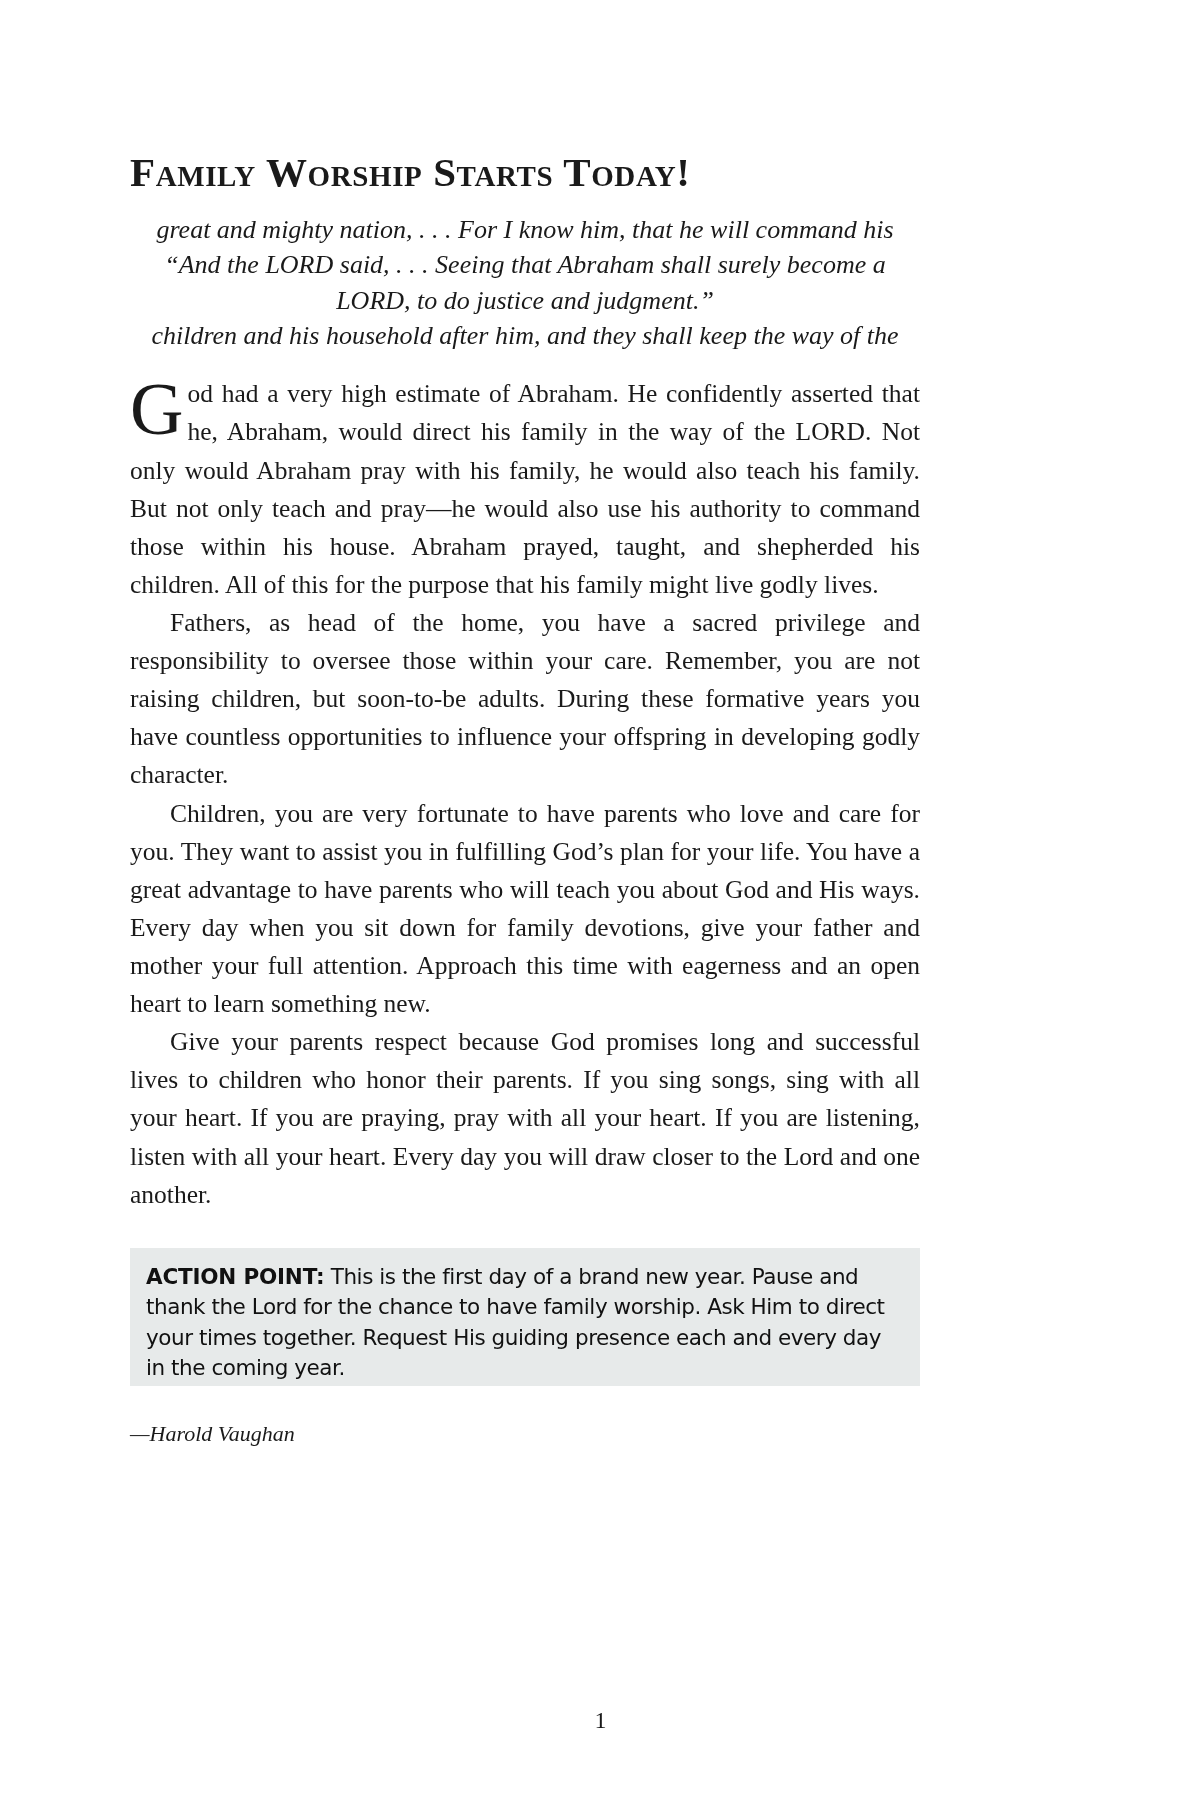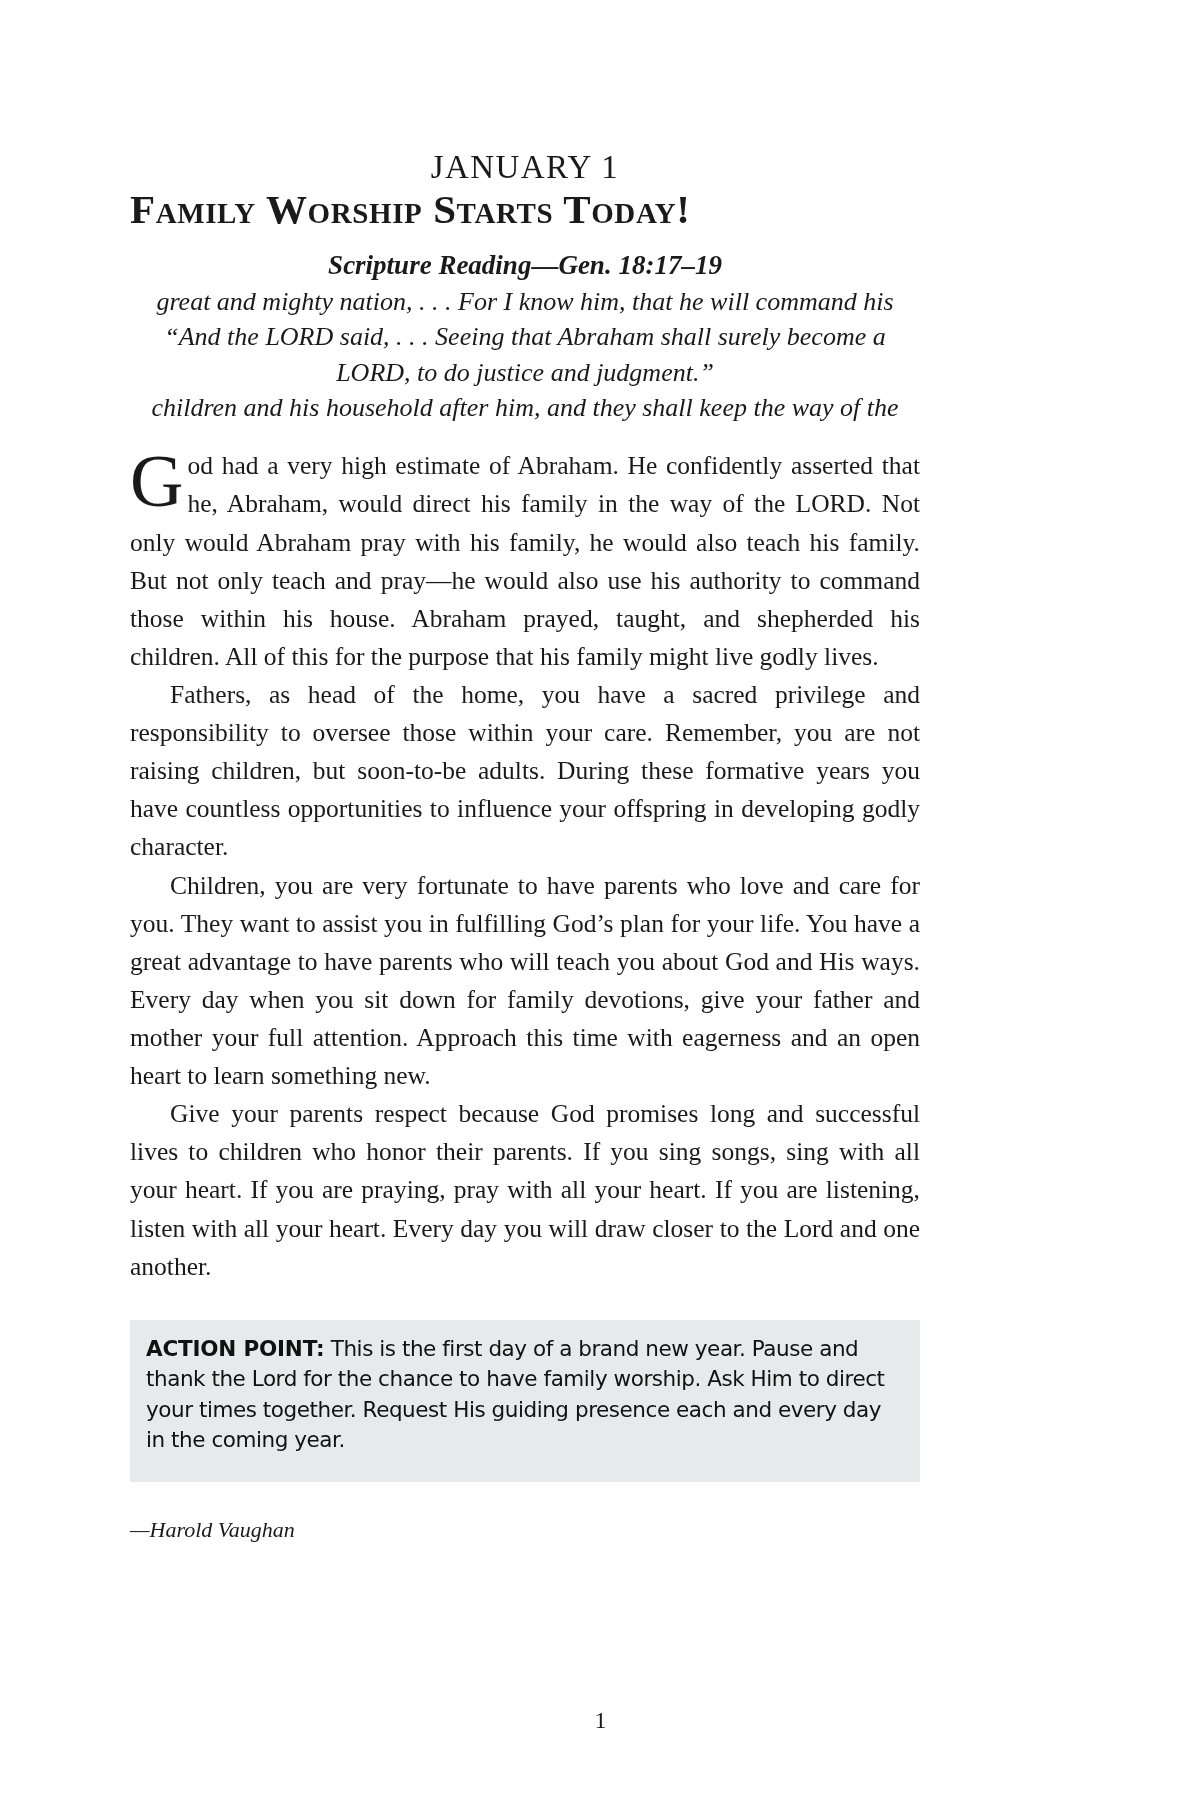--- a/index.html
+++ b/index.html
@@ -93,21 +93,21 @@
     padding: 4px 3px 0 0;
     margin: 0 1px 0 0;
     font-weight: 400;
   }
   .ital { font-style: italic; }
 
   
   .action-point {
     margin-top: 34px;
     background: #e7eaea;
-    padding: 14px 16px 26px 16px;
+    padding: 14px 16px 2px 16px;
     box-sizing: border-box;
     width: 790px;
   }
   .action-point .ap-body {
     font-family: "DejaVu Sans", "Liberation Sans", sans-serif;
     font-size: 21.5px;
     line-height: 1.42;
     color: #111111;
     text-align: left;
     letter-spacing: -0.45px;
@@ -137,25 +137,23 @@
     line-height: 1;
   }
 </style>
 </head>
 <body style="background: rgb(255, 255, 255); color: rgb(26, 26, 26);">
 
 <div class="page" style="background: rgb(255, 255, 255);">
 
   <div class="content">
 
-    <div class="date-line">JANUARY 1</div>
 
     <h1 class="title-line">Family Worship Starts Today!</h1>
 
-    <div class="scripture-heading">Scripture Reading—Gen. 18:17–19</div>
 
     <div class="scripture-text">
       <span class="vline">great and mighty nation, . . . For I know him, that he will command his</span>
       <span class="vline">“And the LORD said, . . . Seeing that Abraham shall surely become a</span>
       <span class="vline">LORD, to do justice and judgment.”</span>
       <span class="vline">children and his household after him, and they shall keep the way of the</span>
     </div>
 
     <div class="body-text">
 

